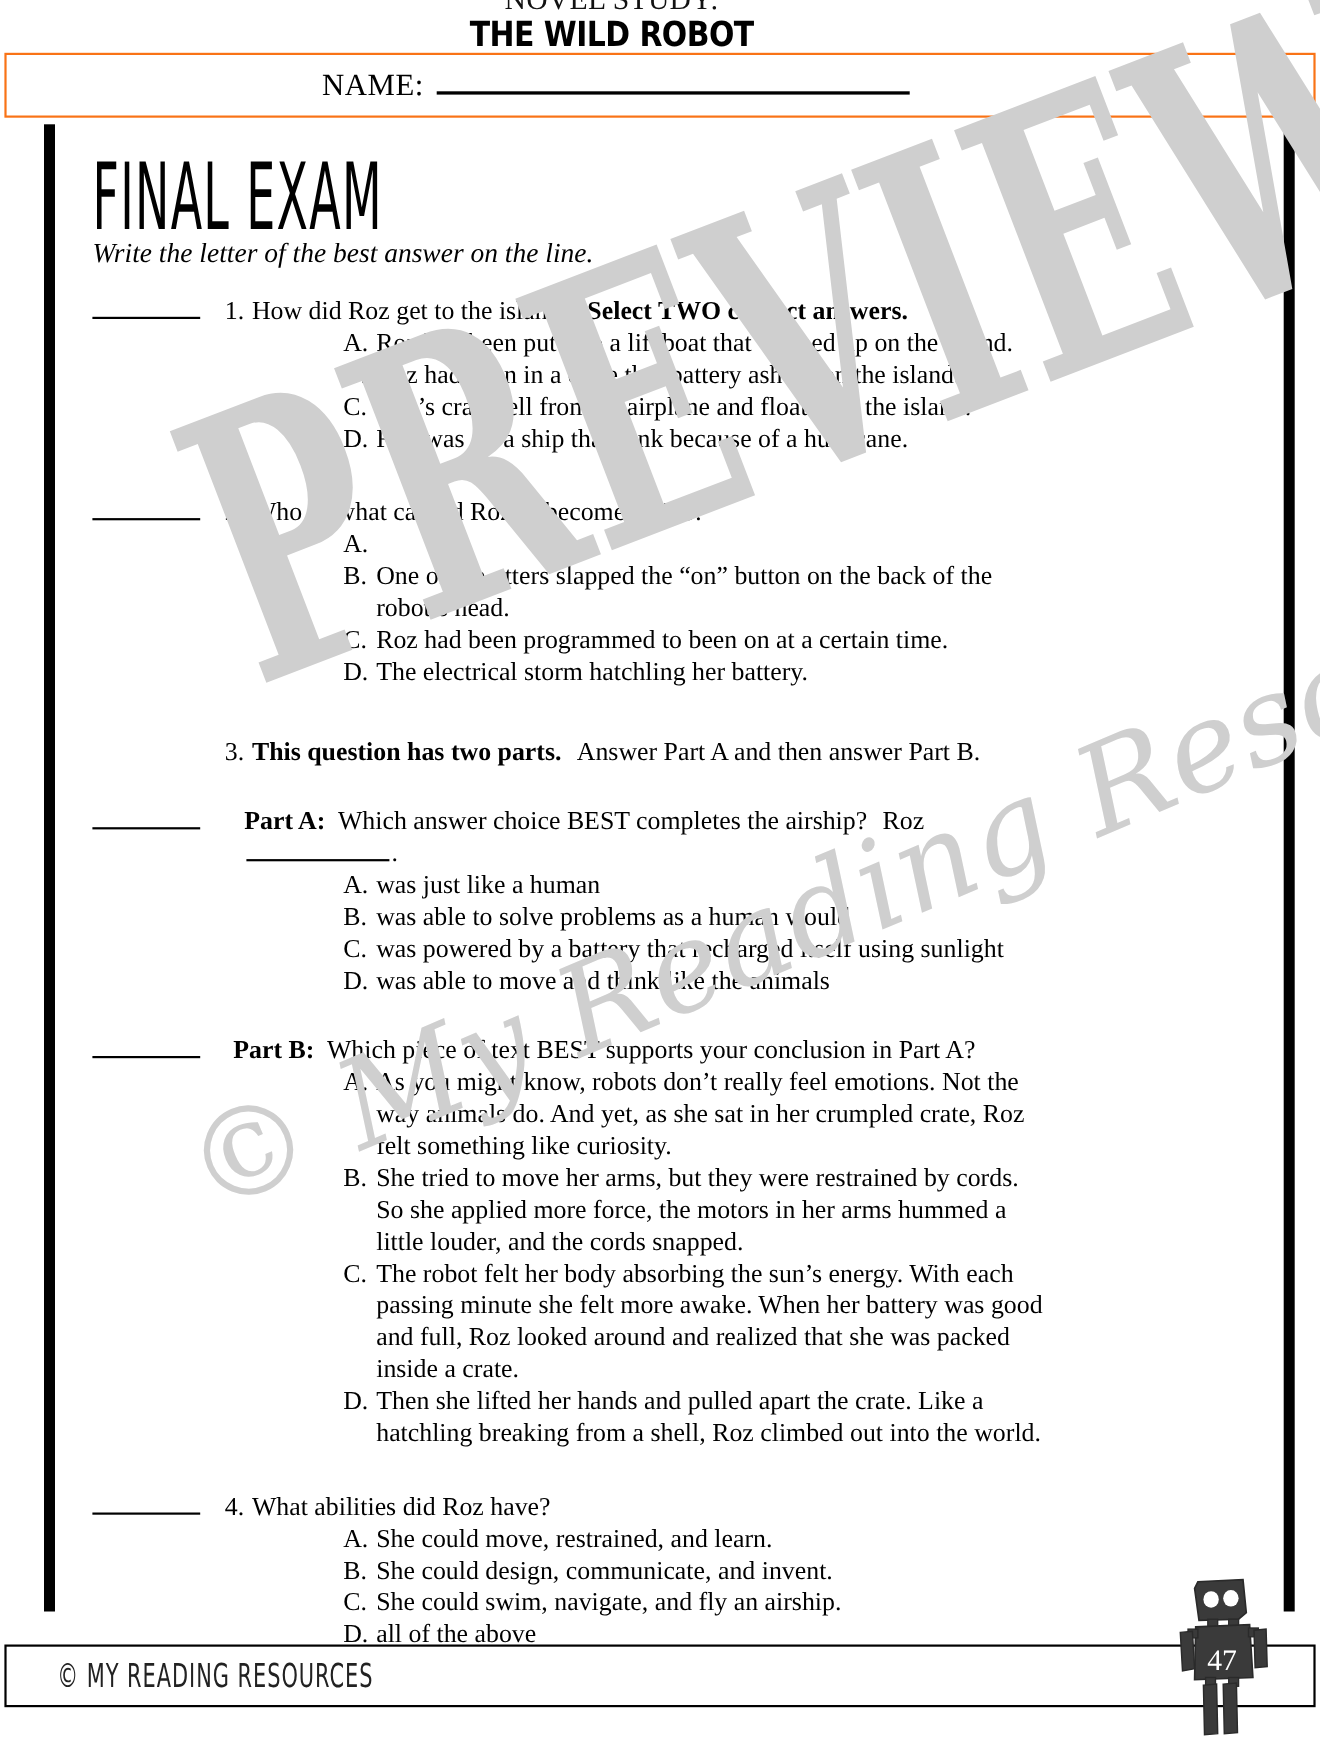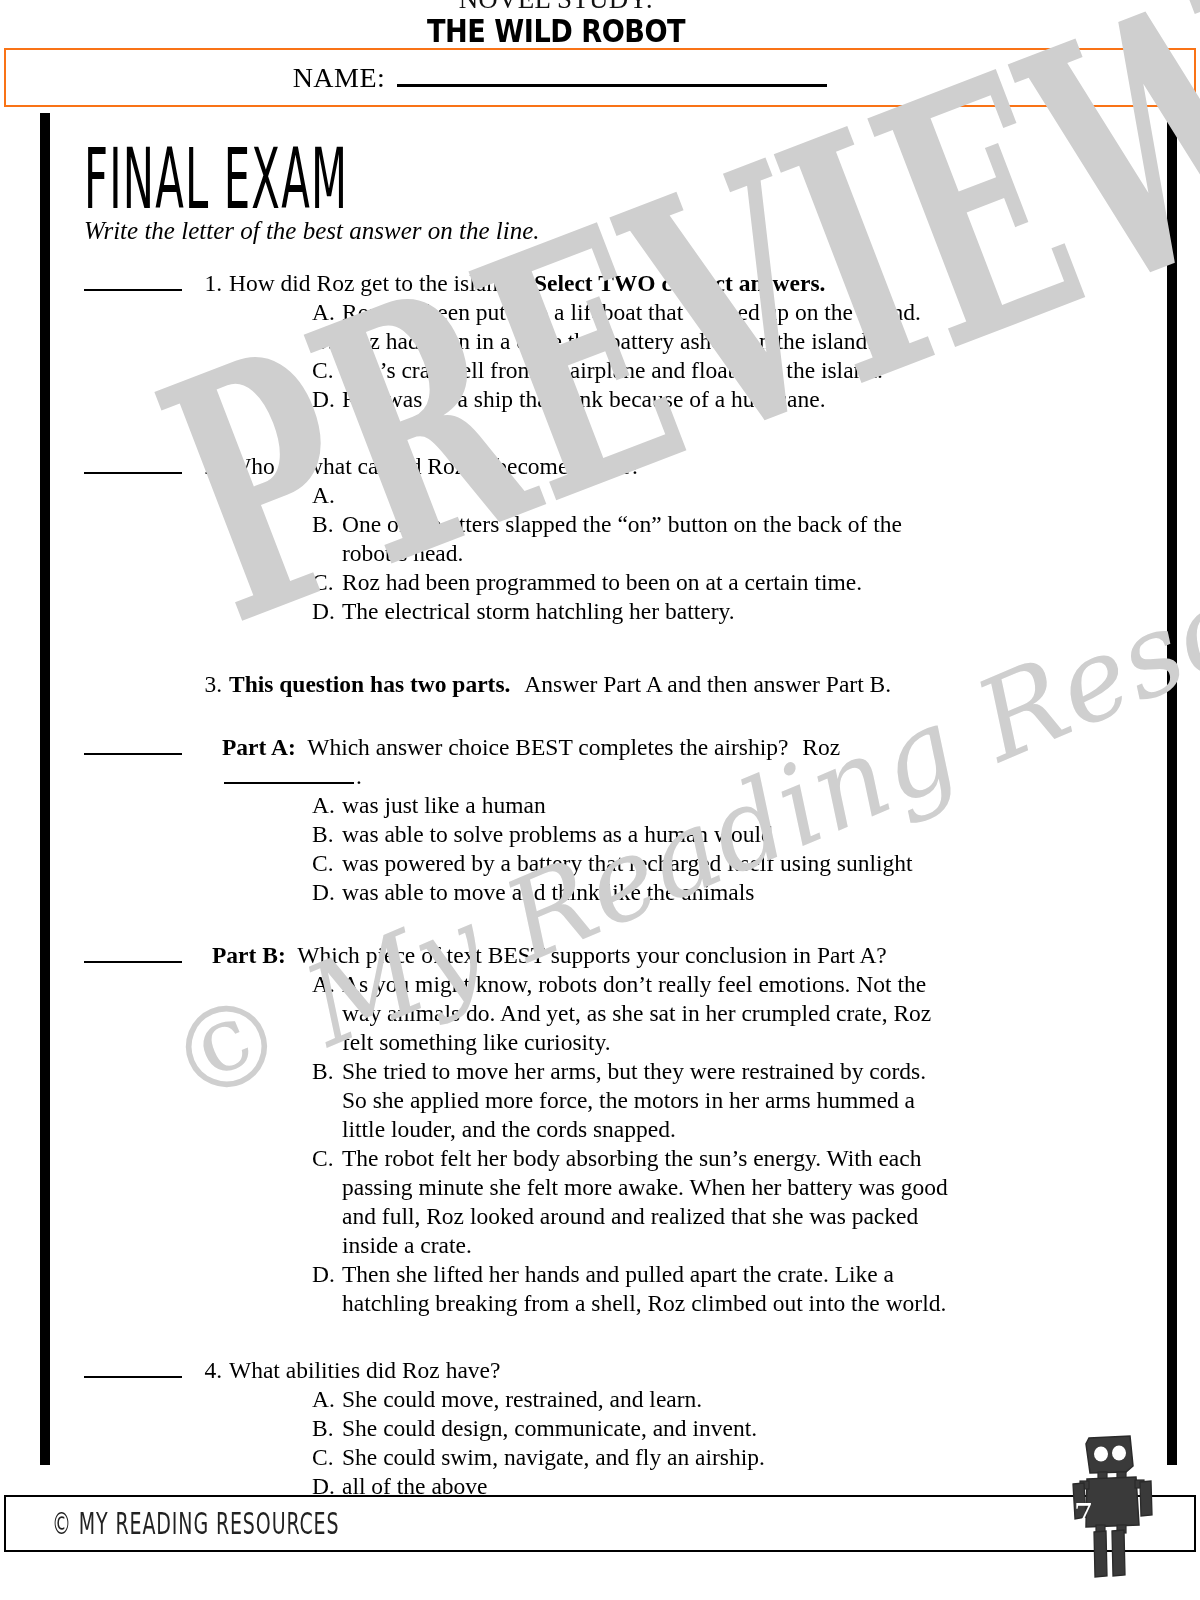--- a/index.html
+++ b/index.html
@@ -246,23 +246,23 @@
     top: 1432px;
     width: 110px;
     height: 150px;
     z-index: 5;
   }
   .robot svg { display: block; }
   .robot-page-num {
     position: absolute;
     left: 0; top: 62px;
     width: 110px;
-    text-align: left;
+    text-align: center;
     font-family: "Liberation Serif", serif;
-    font-size: 36px;
+    font-size: 27px;
     color: #fff;
     z-index: 6;
   }
 </style>
 </head>
 <body>
 
 <div class="top-header">
   <span class="novel-study-label">NOVEL STUDY:</span>
   <span class="book-title">THE WILD ROBOT</span>

